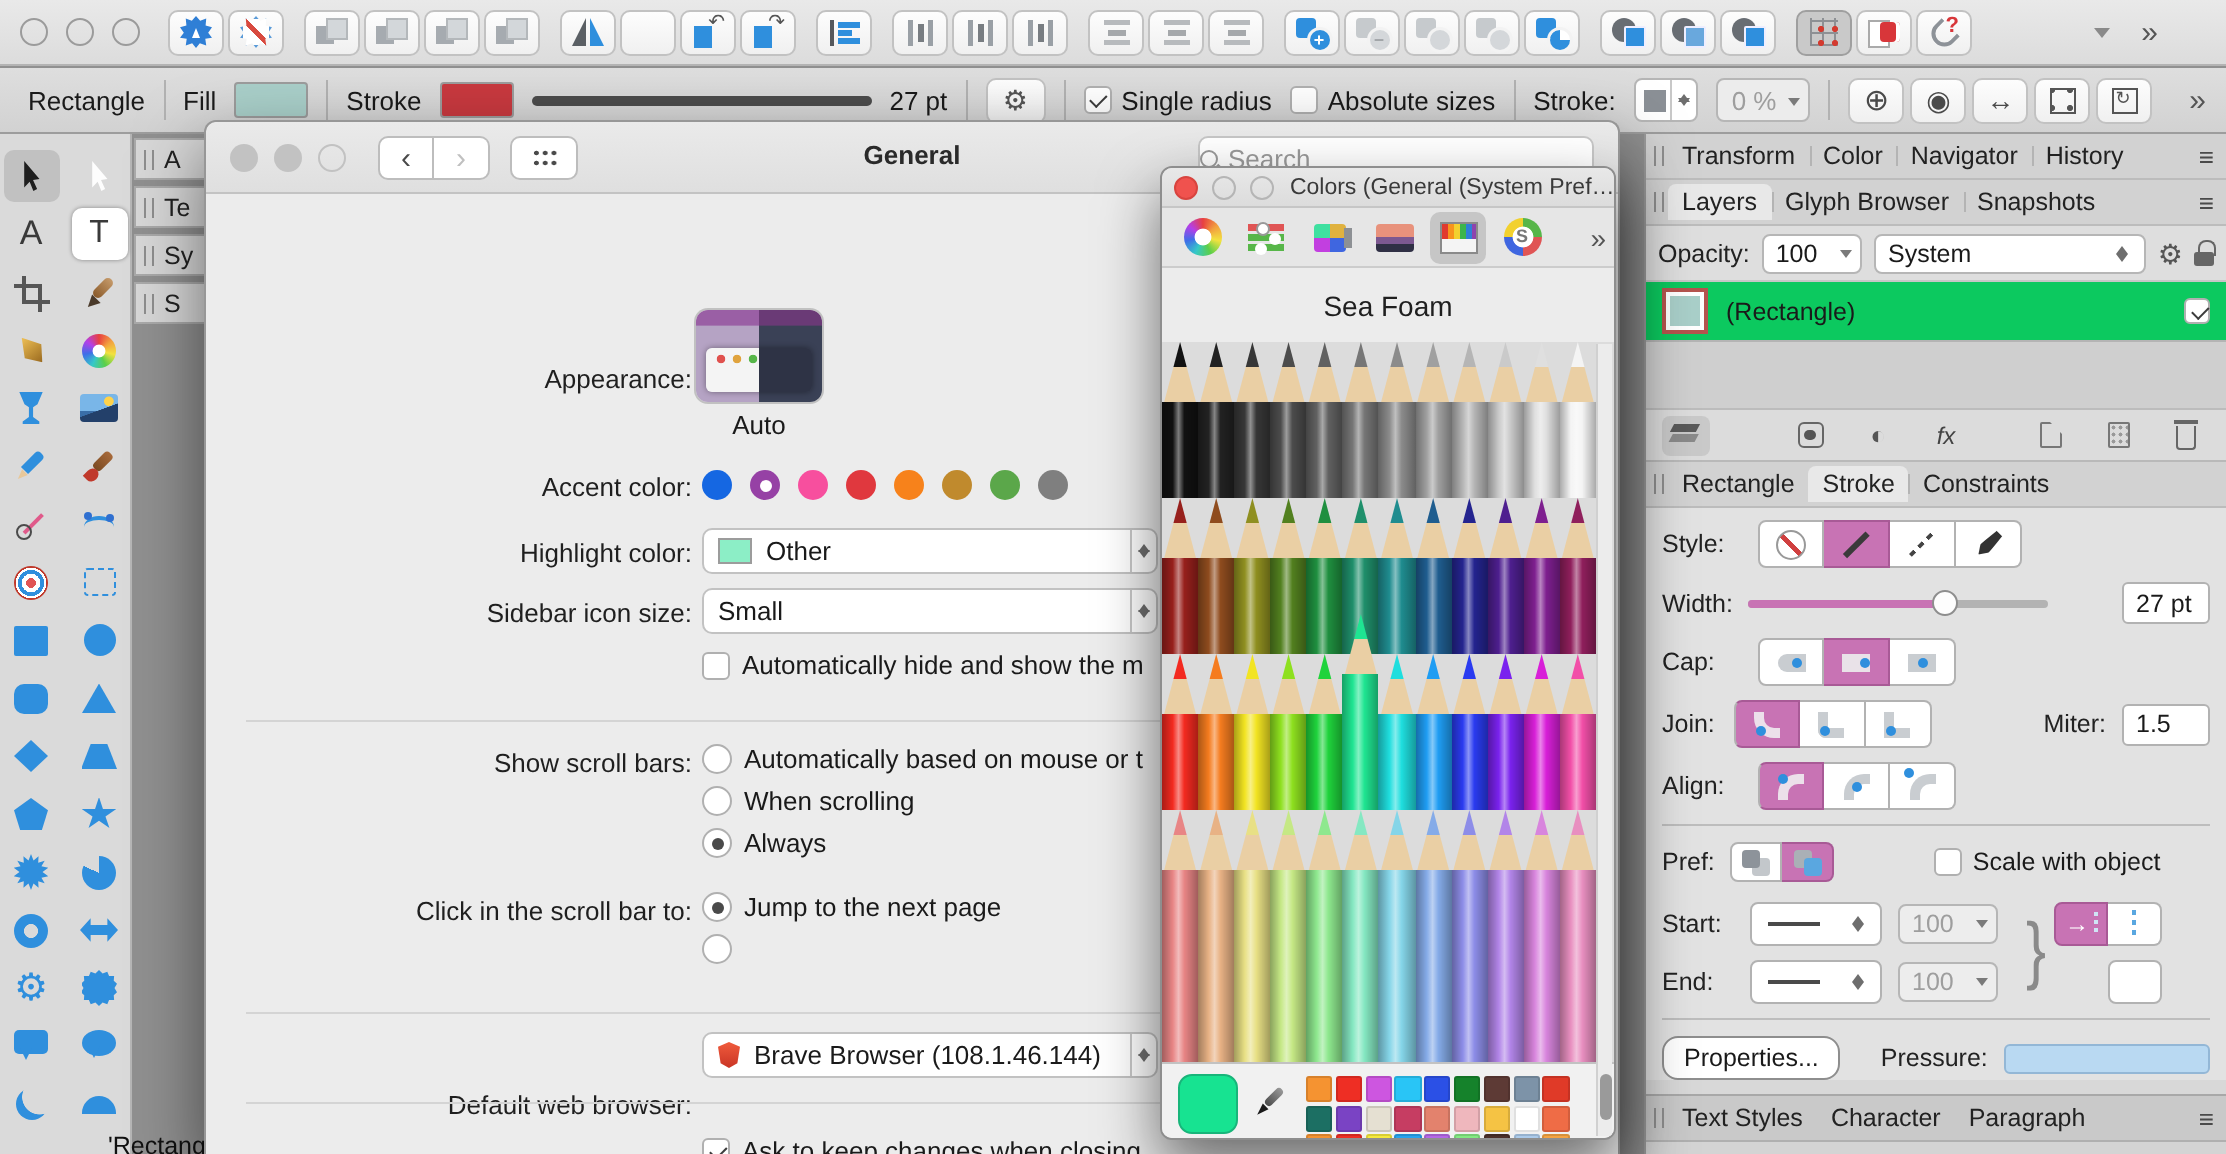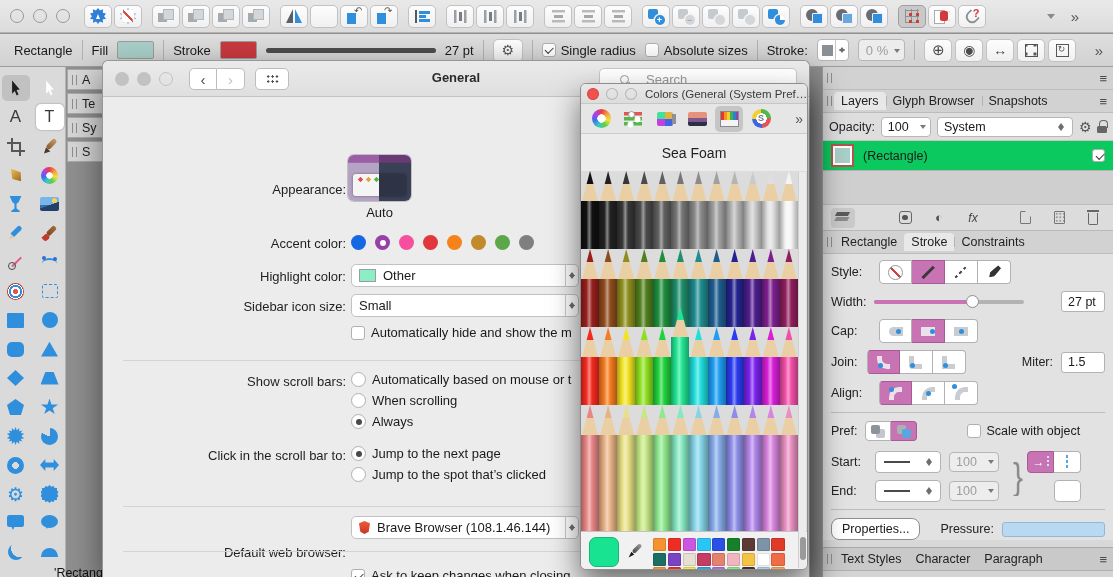--- a/index.html
+++ b/index.html
@@ -172,21 +172,21 @@
 .pl{position:absolute;top:11px;width:14px;height:14px;border-radius:50%}
 .pl.f{background:#c2c2c2}
 .pl.o{border:1.5px solid #c2c2c2}
 .navbtns{position:absolute;left:86px;top:7px;display:flex}
 .nb{width:28px;height:22px;background:#fff;border:1px solid #bdbdbd;display:grid;place-items:center;color:#4a4a4a;font-size:15px}
 .nb:first-child{border-radius:5px 0 0 5px}
 .nb:last-child{border-radius:0 5px 5px 0;border-left:none;color:#c0c0c0}
 .gridbtn{position:absolute;left:152px;top:7px;width:34px;height:22px;background:#fff;border:1px solid #bdbdbd;border-radius:5px;display:grid;place-items:center}
 .i-grid9{width:13px;height:10px;background:radial-gradient(circle,#4a4a4a 1.1px,transparent 1.3px) 0 0/4.4px 5px}
 .ptext{position:absolute;left:0;right:0;top:9px;text-align:center;font-weight:bold;color:#2a2a2a}
-.searchf{position:absolute;left:496px;top:7px;width:198px;height:22px;background:#fff;border:1px solid #c6c6c6;border-radius:5px;display:flex;align-items:center;gap:17px;padding-left:20px;color:#9a9a9a}
+.searchf{position:absolute;left:496px;top:7px;width:198px;height:22px;background:#fff;border:1px solid #c6c6c6;border-radius:5px;display:flex;align-items:center;gap:5px;padding-left:0;color:#9a9a9a}
 .i-mag{width:9px;height:9px;border:1.6px solid #9a9a9a;border-radius:50%}
 .i-mag::after{content:'';position:absolute;left:7px;top:7px;width:4px;height:1.6px;background:#9a9a9a;transform:rotate(45deg)}
 .pbody{position:relative;height:480px}
 .plbl{position:absolute;left:0;width:243px;text-align:right;color:#1f1f1f}
 .thumbs{position:absolute;left:245px;top:58px;display:flex;gap:24px}
 .thumb{width:63px;height:46px;border-radius:6px;position:relative;box-shadow:0 0 0 1px rgba(0,0,0,.18)}
 .thumb .tw{position:absolute;left:5px;top:42%;right:5px;bottom:5px;border-radius:3px}
 .thumb .td{position:absolute;left:10px;top:48%;width:22px;height:5px;background:
  radial-gradient(circle at 2.5px 2.5px,#e0514e 2px,transparent 2.3px),
  radial-gradient(circle at 10.5px 2.5px,#e0a33e 2px,transparent 2.3px),
@@ -717,21 +717,20 @@
           <span class="rb"></span>
           <span>Always</span>
         </div>
       <span class="plbl" style="top:351px">Click in the scroll bar to:</span>
       <div class="radio-row on" style="top:349px" id="scr0">
           <span class="rb"></span>
           <span>Jump to the next page</span>
         </div>
       <div class="radio-row" style="top:370px" id="scr1">
           <span class="rb"></span>
-          <span>Jump to the spot that’s clicked</span>
         </div>
       <div class="pdiv" style="top:409px"></div>
       <span class="plbl" style="top:448px">Default web browser:</span>
       <span class="popup" style="top:419px">
         <span class="bicon"></span>
         <span>Brave Browser (108.1.46.144)</span>
         <span class="stp"></span>
       </span>
       <div class="pdiv" style="top:454px"></div>
       <div class="chkrow" style="top:471px">
@@ -1013,20 +1012,26 @@
         </div>
     </div>
     <div class="cscroll">
         <span class="cthumb"></span>
       </div>
   </div>
 
   <div id="rpanel">
     <div class="dockrow">
       <span class="grip"></span>
+      <span id="dock1" style="display:flex">
+          <span class="ptab">Transform</span>
+          <span class="ptab">Color</span>
+          <span class="ptab">Navigator</span>
+          <span class="ptab">History</span>
+        </span>
       <span class="hmb">≡</span>
     </div>
     <div class="dockrow">
       <span class="grip"></span>
       <span id="dock2" style="display:flex">
           <span class="ptab on">Layers</span>
           <span class="ptab">Glyph Browser</span>
           <span class="ptab">Snapshots</span>
         </span>
       <span class="hmb">≡</span>

